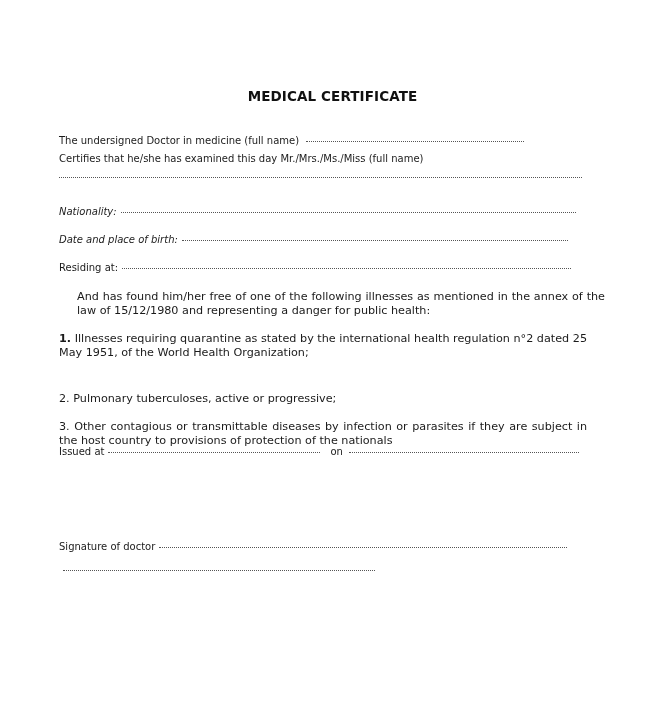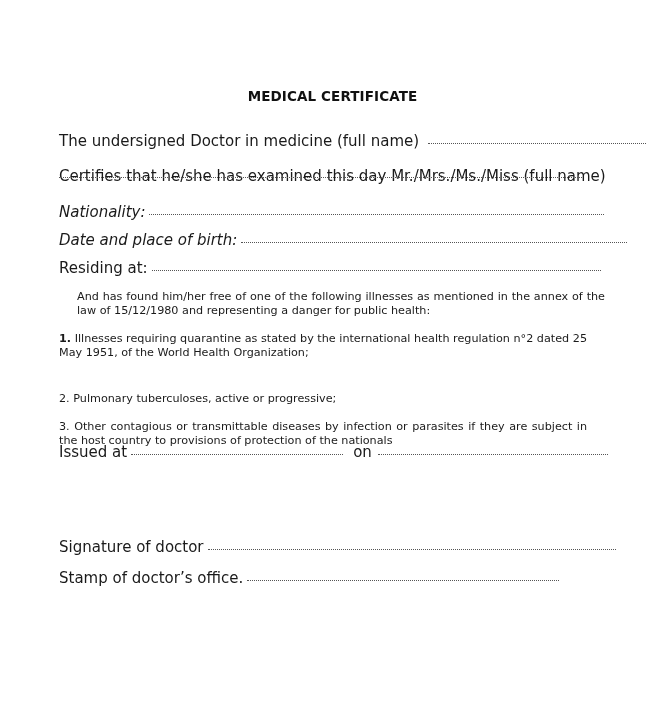--- a/index.html
+++ b/index.html
@@ -23,21 +23,21 @@
       text-align: center;
       font-weight: bold;
       font-size: 13.5px;
       letter-spacing: 0.1px;
       color: #111;
       padding-left: 2px;
     }
     .line {
       position: absolute;
       left: 59px;
-      font-size: 15px;
+      font-size: 10px;
       line-height: 14px;
       white-space: nowrap;
       display: flex;
       align-items: baseline;
     }
     .line .label {
       white-space: pre;
     }
     .dots {
       display: inline-block;
@@ -65,21 +65,21 @@
 
 <div>
 
   <div class="title">MEDICAL CERTIFICATE</div>
 
   <div class="line" style="top:134px;">
     <span class="label">The undersigned Doctor in medicine (full name) </span>
     <span class="dots" style="width:218px;"><span></span></span>
   </div>
 
-  <div class="line" style="top:169px;justify-content:center;">
+  <div class="line" style="top:152px;justify-content:center;">
     <span class="label">Certifies that he/she has examined this day Mr./Mrs./Ms./Miss (full name)</span>
   </div>
 
   <div class="line" style="top:178px;">
     <span class="dots" style="width:523px; margin-left:0;"><span></span></span>
   </div>
 
   <div class="line" style="top:205px;font-style:italic;">
     <span class="label">Nationality:</span>
     <span class="dots" style="width:455px;"><span></span></span>
@@ -115,17 +115,16 @@
     <span class="label" style="margin-left:10px;">on</span>
     <span class="dots" style="width:230px; margin-left:6px;"><span></span></span>
   </div>
 
   <div class="line" style="top:501px;margin-top:39px;">
     <span class="label">Signature of doctor</span>
     <span class="dots" style="width:408px;"><span></span></span>
   </div>
 
   <div class="line" style="top:571px;">
-    <span class="label">Stamp of doctor’s office.</span>
     <span class="dots" style="width:312px;"><span></span></span>
   </div>
 
 </div>
 
 </body></html>

